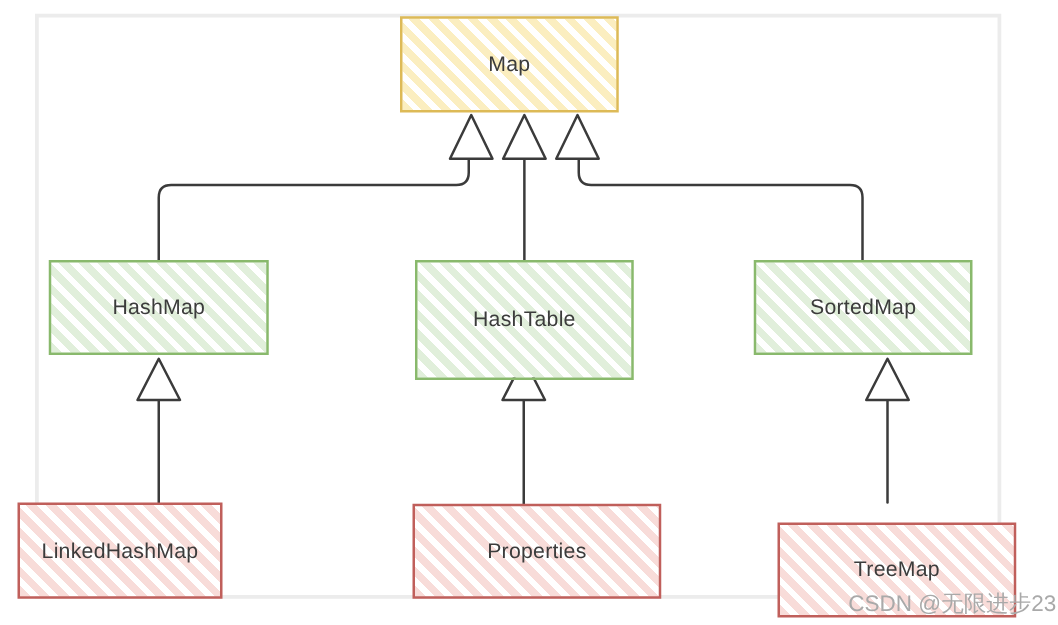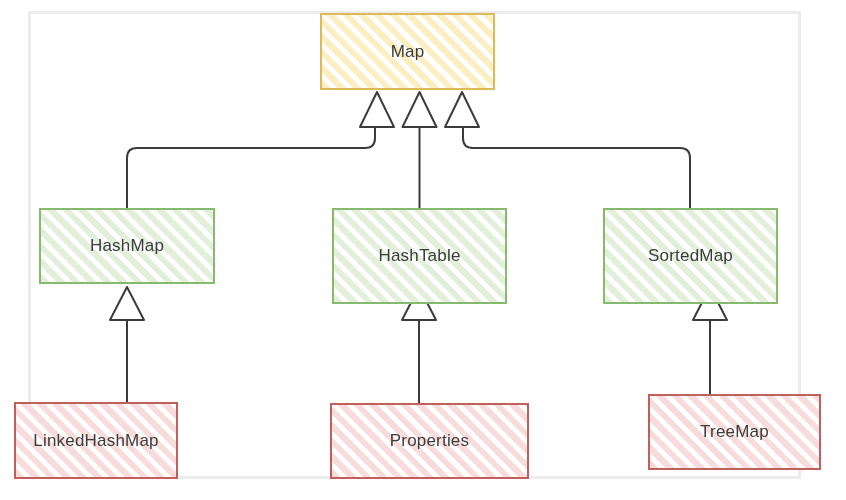--- a/index.html
+++ b/index.html
@@ -55,24 +55,24 @@
     border: 2px solid #89b96c;
     background: repeating-linear-gradient(45deg, #e1efdb 0px, #e1efdb 6px, #ffffff 6px, #ffffff 11px);
   }
   .lv-bot {
     border: 2px solid #c05f5b;
     background: repeating-linear-gradient(45deg, #f8dcd9 0px, #f8dcd9 6px, #ffffff 6px, #ffffff 11px);
   }
   .node-map           { left: 320px; top: 13px;  width: 175px; height: 77px; }
   .node-hashmap       { left: 39px;  top: 208px; width: 176px; height: 76px; }
   .node-hashtable     { left: 332px; top: 208px; width: 175px; height: 96px; }
-  .node-sortedmap     { left: 603px; top: 208px; width: 175px; height: 96px; }
+  .node-sortedmap     { left: 603px; top: 208px; width: 175px; height: 76px; }
   .node-linkedhashmap { left: 14px;  top: 402px; width: 164px; height: 77px; }
   .node-properties    { left: 330px; top: 403px; width: 199px; height: 76px; }
-  .node-treemap       { left: 622px; top: 394px; width: 173px; height: 76px; margin-left: 26px; }
+  .node-treemap       { left: 622px; top: 418px; width: 191px; height: 76px; }
   .watermark {
     position: absolute;
     right: 1px;
     top: 471px;
     font-size: 18px;
     color: #a9a9a9;
     white-space: nowrap;
   }
 </style>
 </head>
@@ -125,14 +125,15 @@
   </div>
 
   <div class="node lv-bot node-properties">
     <span>Properties</span>
   </div>
 
   <div class="node lv-bot node-treemap">
     <span>TreeMap</span>
   </div>
 
+  <div class="watermark">CSDN @无限进步23</div>
 
 </div>
 
 </body></html>

